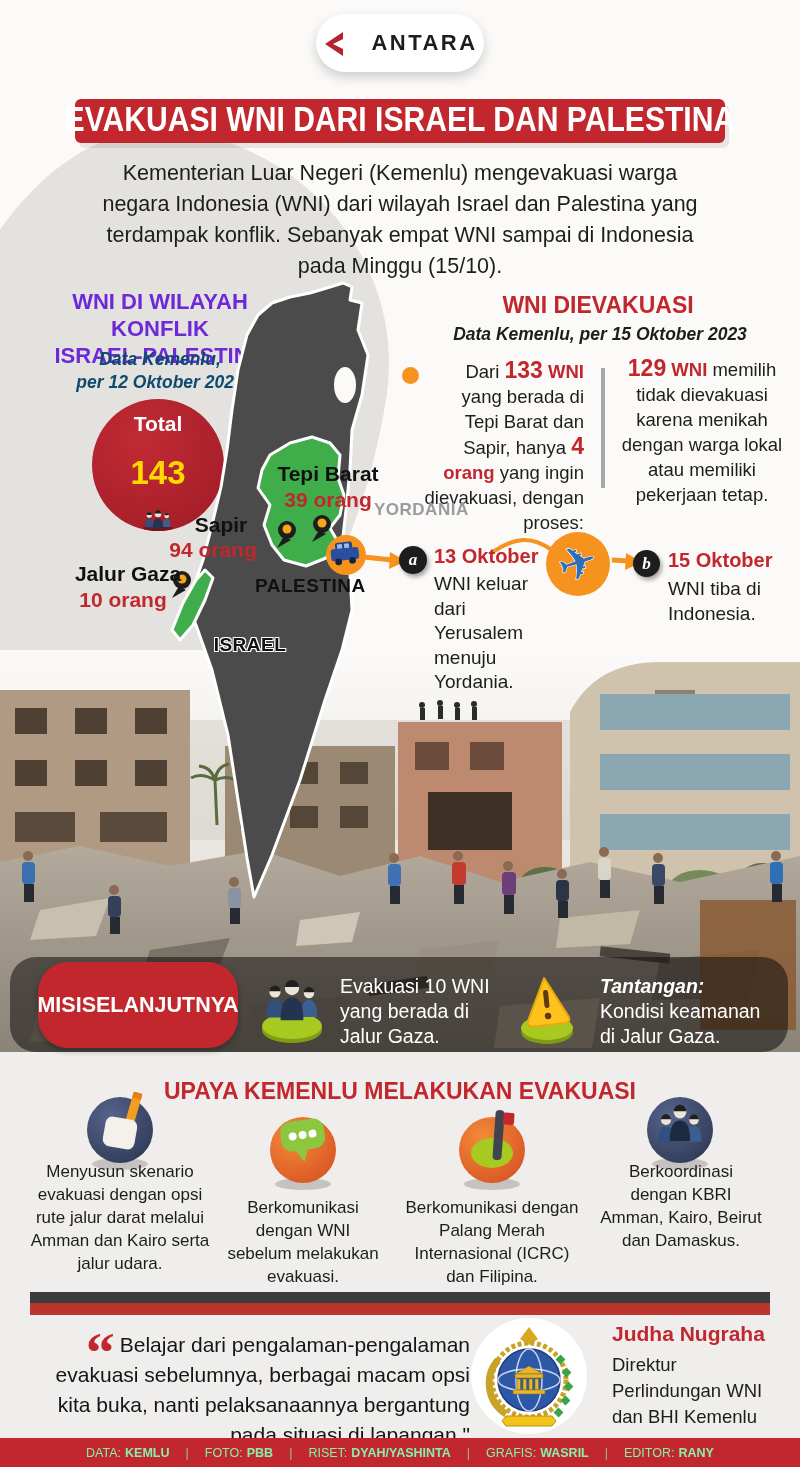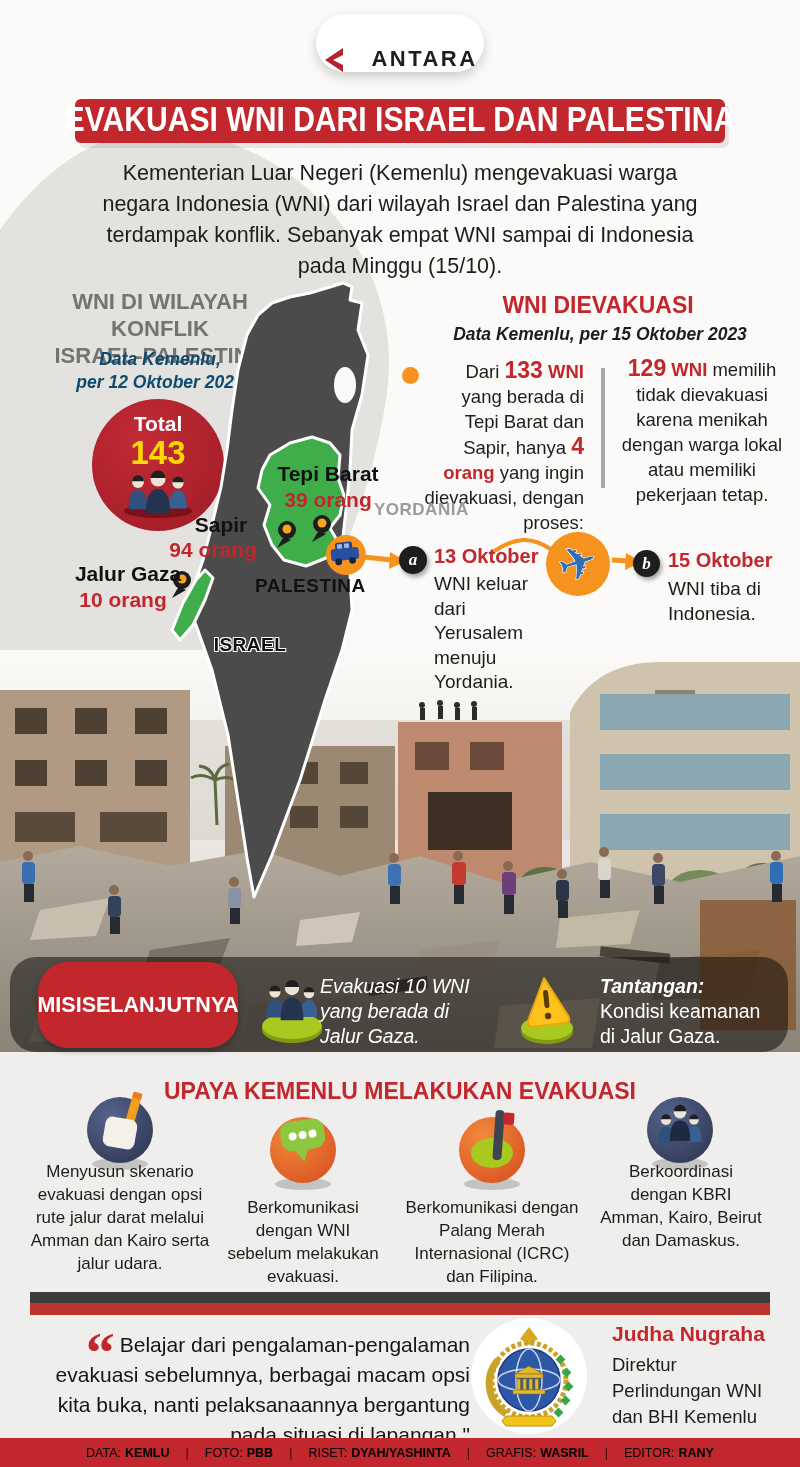--- a/index.html
+++ b/index.html
@@ -6,33 +6,33 @@
   .page{position:relative;width:800px;height:1467px;margin:0 auto;background:#fbfaf8;
         font-family:"Liberation Sans",sans-serif;overflow:hidden;color:#1d1d1b;}
   .abs{position:absolute;}
   
   .blob1{left:-70px;top:130px;width:450px;height:580px;background:#e4e2de;
          border-radius:46% 54% 38% 62%/55% 40% 60% 45%;transform:rotate(9deg);}
   .blob2{left:-50px;top:500px;width:300px;height:230px;background:#e4e2de;
          border-radius:50% 50% 45% 55%/60% 45% 55% 40%;transform:rotate(-14deg);}
   
   .logo-pill{left:316px;top:14px;width:168px;height:58px;background:#fff;border-radius:30px;
-             box-shadow:0 5px 12px rgba(0,0,0,.18);display:flex;align-items:flex-end;justify-content:center;gap:25px;z-index:3;}
+             box-shadow:0 5px 12px rgba(0,0,0,.18);display:flex;align-items:center;justify-content:center;gap:25px;z-index:3;}
   .logo-text{font-weight:bold;font-size:22px;letter-spacing:2.5px;color:#1d1d1d;}
   .banner{left:75px;top:99px;width:650px;height:44px;background:#c1272d;border-radius:6px;
           box-shadow:4px 5px 0 rgba(0,0,0,.08);display:flex;justify-content:center;z-index:3;}
   .banner span{color:#fff;font-weight:bold;font-size:35px;letter-spacing:0;white-space:nowrap;
                transform:scaleX(.86);display:inline-block;}
   .intro{left:90px;top:158px;width:620px;text-align:center;font-size:21.5px;line-height:31px;color:#1d1d1b;z-index:3;}
   
-  .lp-title{left:28px;top:288px;width:264px;text-align:center;color:#737373;font-weight:bold;font-size:22px;line-height:27px;z-index:3;}
+  .lp-title{left:28px;top:288px;width:264px;text-align:center;color:#6d28d9;font-weight:bold;font-size:22px;line-height:27px;z-index:3;}
   .lp-sub{left:28px;top:348px;width:264px;text-align:center;font-weight:bold;font-style:italic;font-size:17.5px;line-height:23px;color:#0c4a6e;z-index:3;}
   .total-circle{left:92px;top:399px;width:132px;height:132px;border-radius:50%;
                 background:radial-gradient(circle at 38% 30%,#c22b35,#9e1b26);z-index:4;
-                display:flex;flex-direction:column;align-items:center;}
+                display:flex;flex-direction:column;align-items:center;gap:20px;}
   .total-label{color:#fff;font-weight:bold;font-size:21px;margin-top:13px;}
   .total-value{color:#ffd900;font-weight:bold;font-size:33px;line-height:34px;}
   
   .rp-title{left:468px;top:292px;width:260px;text-align:center;color:#c1272d;font-weight:bold;font-size:23px;z-index:3;}
   .rp-sub{left:430px;top:324px;width:340px;text-align:center;font-weight:bold;font-style:italic;font-size:17.5px;z-index:3;}
   .bullet{left:402px;top:367px;width:17px;height:17px;border-radius:50%;background:#f6921e;z-index:3;}
   .stat1{left:424px;top:358px;width:160px;text-align:right;font-size:18.5px;line-height:25px;z-index:3;}
   .stat2{left:620px;top:356px;width:164px;text-align:center;font-size:18.5px;line-height:25px;z-index:3;}
   .num{color:#c1272d;font-weight:bold;font-size:23px;}
   .redb{color:#c1272d;font-weight:bold;}
@@ -69,21 +69,21 @@
   .bar-dark{left:30px;top:1292px;width:740px;height:11px;background:#3c3c3c;z-index:3;}
   .bar-red{left:30px;top:1303px;width:740px;height:12px;background:#bb352d;z-index:3;}
   .quote-text{left:30px;top:1322px;width:432px;text-align:right;font-size:21px;line-height:30px;color:#151515;z-index:3;}
   .qmark{font-family:"Liberation Serif",serif;font-weight:bold;font-size:58px;color:#c1272d;
          line-height:0;vertical-align:-20px;letter-spacing:-5px;margin-right:10px;}
   .author-name{left:612px;top:1322px;width:180px;color:#c1272d;font-weight:bold;font-size:21px;z-index:3;}
   .author-role{left:612px;top:1352px;width:175px;font-size:18.5px;line-height:26px;color:#1d1d1b;z-index:3;}
   .emblem{left:468px;top:1314px;width:122px;height:124px;z-index:3;}
   
   .footer{left:0;top:1438px;width:800px;height:29px;background:#c1272d;z-index:3;
-          display:flex;align-items:center;justify-content:center;color:#000000;font-size:12.5px;}
+          display:flex;align-items:center;justify-content:center;color:#86efac;font-size:12.5px;}
   .footer .val{font-weight:bold;margin-left:4px;}
   .footer .sep{margin:0 16px;opacity:.75;font-weight:normal;}
 </style>
 </head>
 <body>
 
 <div class="page">
 
   <div class="abs blob1"></div>
   <div class="abs blob2"></div>
@@ -354,21 +354,21 @@
         <path d="M-11,32 Q-11,9 0,9 Q11,9 11,32 Z" fill="#3a5f91"></path>
         <circle cx="0" cy="0" r="7" fill="#ece4d6"></circle>
         <path d="M-7,-1 A7,7 0 0 1 7,-1 Z" fill="#1f1f1f"></path>
       </g>
     <g transform="translate(36,22) scale(.95)">
         <path d="M-12,34 Q-12,10 0,10 Q12,10 12,34 Z" fill="#22344f"></path>
         <circle cx="0" cy="0" r="7.5" fill="#ece4d6"></circle>
         <path d="M-7.5,-1 A7.5,7.5 0 0 1 7.5,-1 Z" fill="#1f1f1f"></path>
       </g>
   </svg>
-  <div class="abs mission-text" style="left:320px;top:974px;width:158px;font-style:italic;">Evakuasi 10 WNI yang berada di Jalur Gaza.</div>
+  <div class="abs mission-text" style="left:340px;top:974px;width:158px;">Evakuasi 10 WNI yang berada di Jalur Gaza.</div>
   <svg class="abs" style="left:514px;top:970px;width:66px;height:78px;z-index:7;" viewBox="0 0 66 78">
     <ellipse cx="33" cy="62" rx="26" ry="12" fill="#7f9c12"></ellipse>
     <ellipse cx="33" cy="58" rx="26" ry="12" fill="#a8c91f"></ellipse>
     <g transform="rotate(-6 33 36)">
       <path d="M33,8 L53,48 Q56,55 48,55 L18,55 Q10,55 13,48 Z" fill="#ffc21c" stroke="#e8a80c" stroke-width="2" stroke-linejoin="round"></path>
       <rect x="30.5" y="20" width="5" height="18" rx="2.5" fill="#5b3a10"></rect>
       <circle cx="33" cy="46" r="3.2" fill="#5b3a10"></circle>
     </g>
   </svg>
   <div class="abs mission-text" style="left:600px;top:974px;width:172px;">

